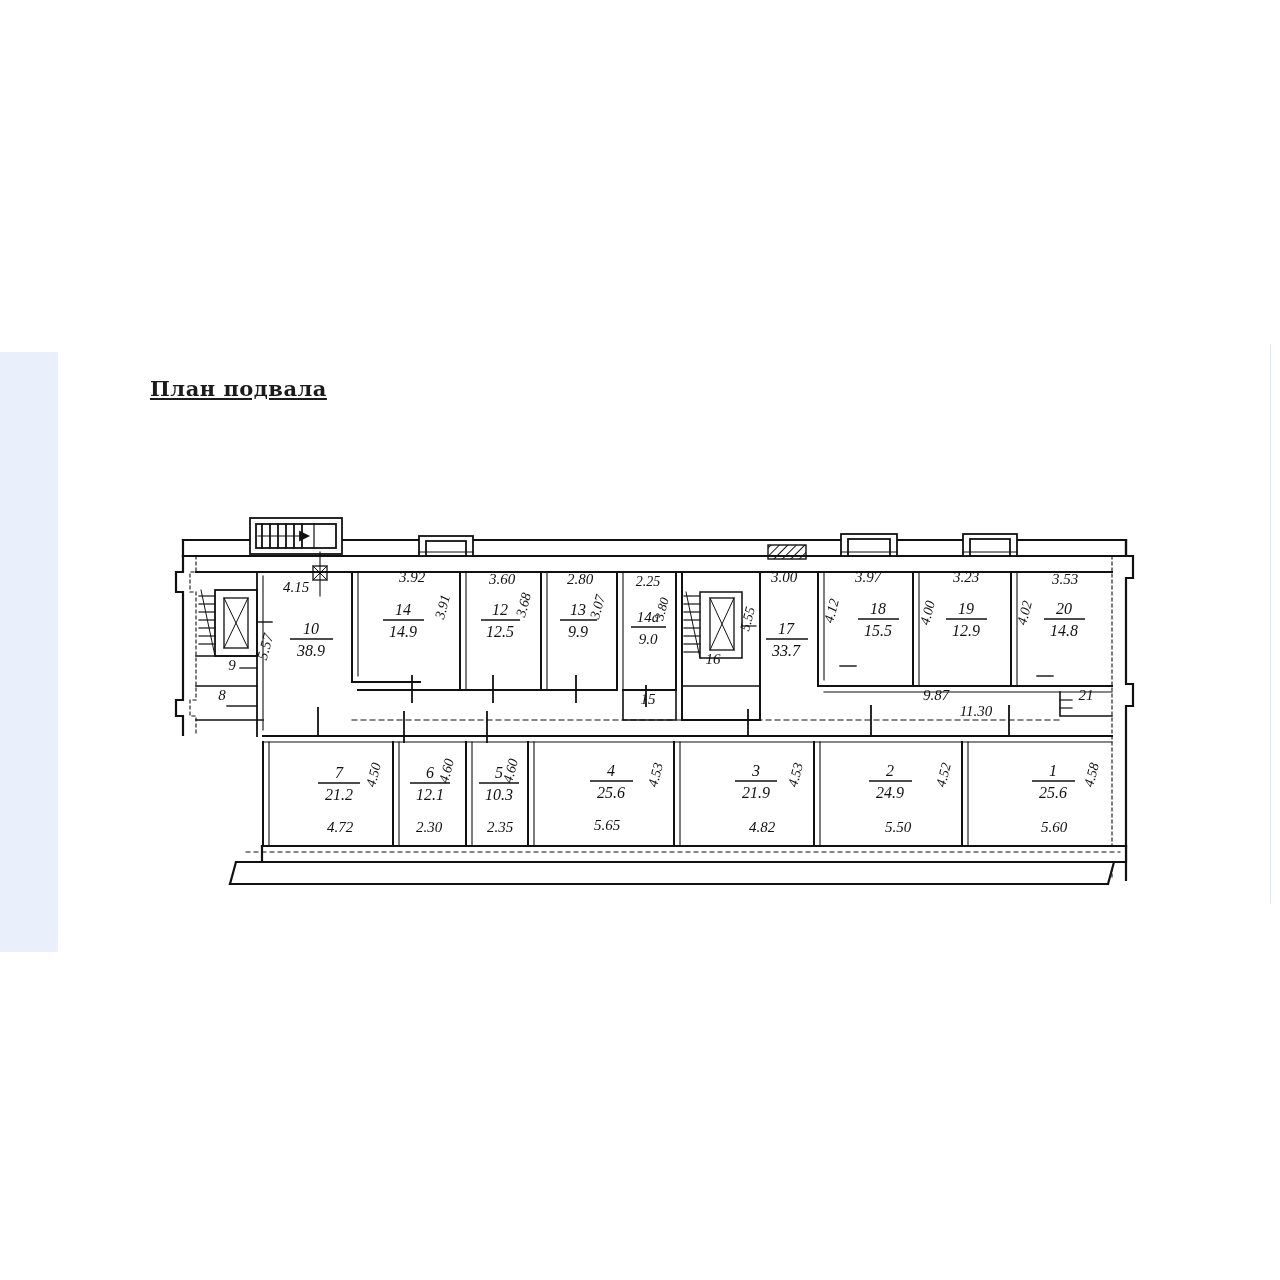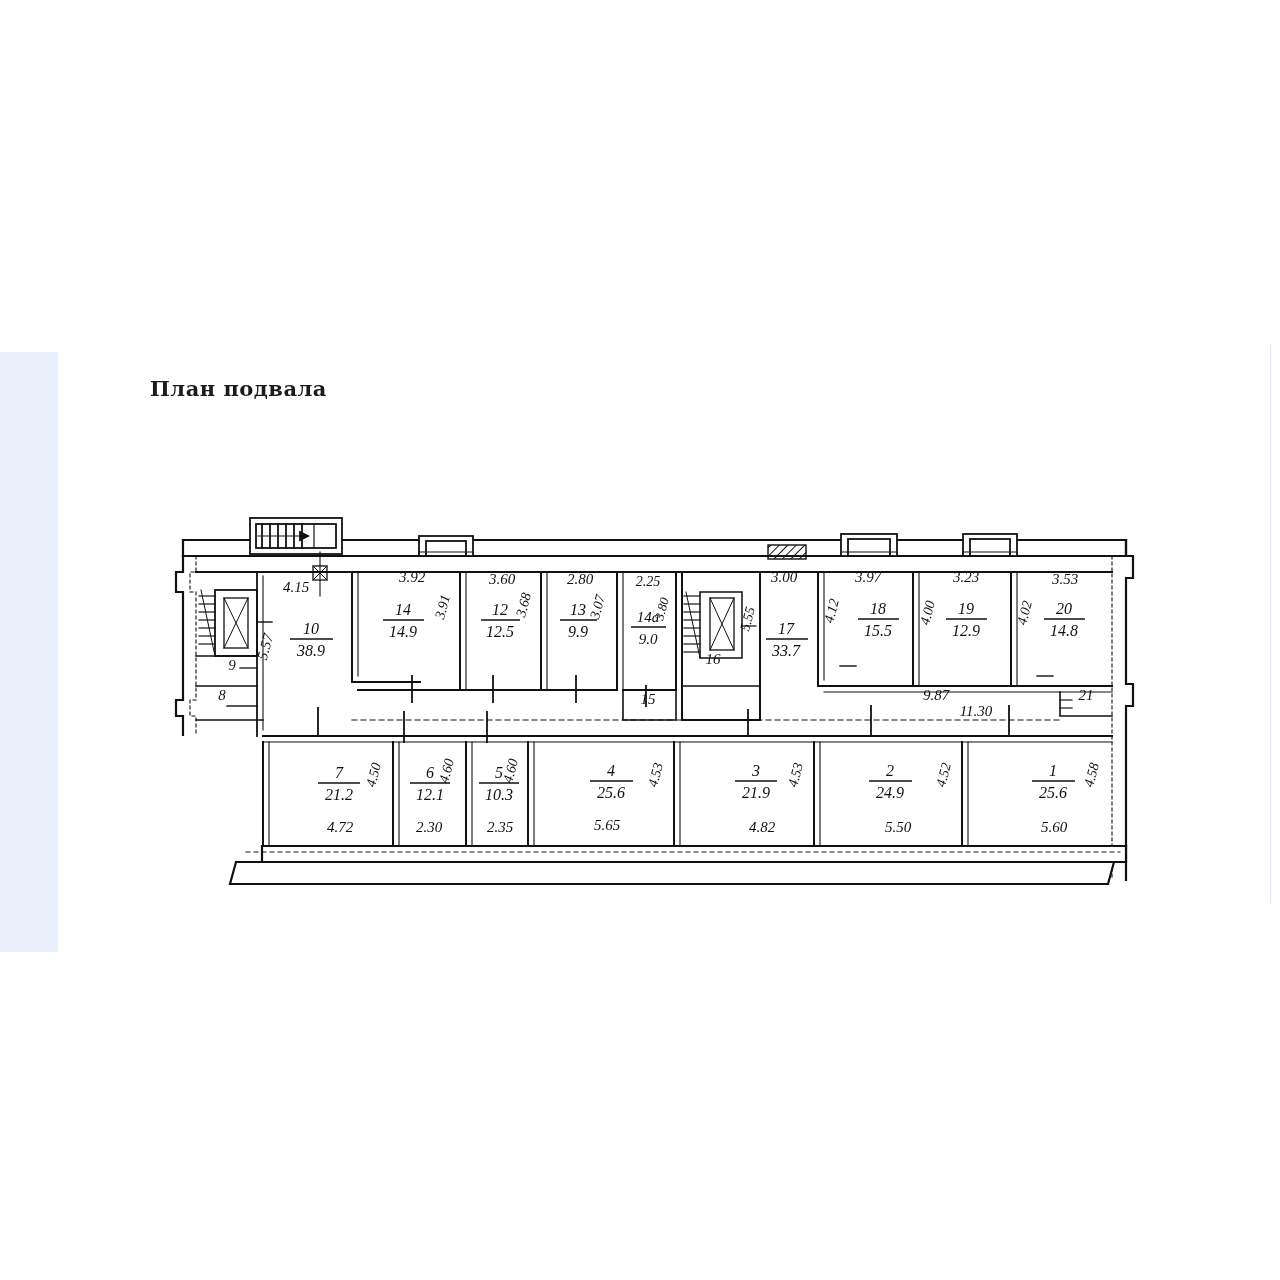--- a/index.html
+++ b/index.html
@@ -3,21 +3,21 @@
 <meta charset="utf-8">
 <style>
   html,body{margin:0;padding:0;background:#ffffff;}
   body{width:1280px;height:1280px;position:relative;overflow:hidden;
        font-family:"Liberation Serif", serif;}
   #left-band{position:absolute;left:0;top:352px;width:58px;height:600px;
        background:#e9f0fb;}
   #right-hair{position:absolute;left:1270px;top:344px;width:1px;height:560px;
        background:#dfe6f2;}
   #title{position:absolute;left:150px;top:376px;font-size:21px;font-weight:bold;
-       letter-spacing:.5px;color:#1b1b1b;font-family:"DejaVu Serif", serif;}
+       letter-spacing:.5px;color:#1b1b1b;font-family:"DejaVu Serif", serif;text-decoration:underline;}
   #plan{position:absolute;left:0px;top:0px;width:1280px;height:1088px;}
   svg{display:block;}
   text{font-family:"Liberation Serif", serif;fill:#111;}
 </style>
 </head>
 <body>
 
 <div id="left-band"></div>
 <div id="right-hair"></div>
 

